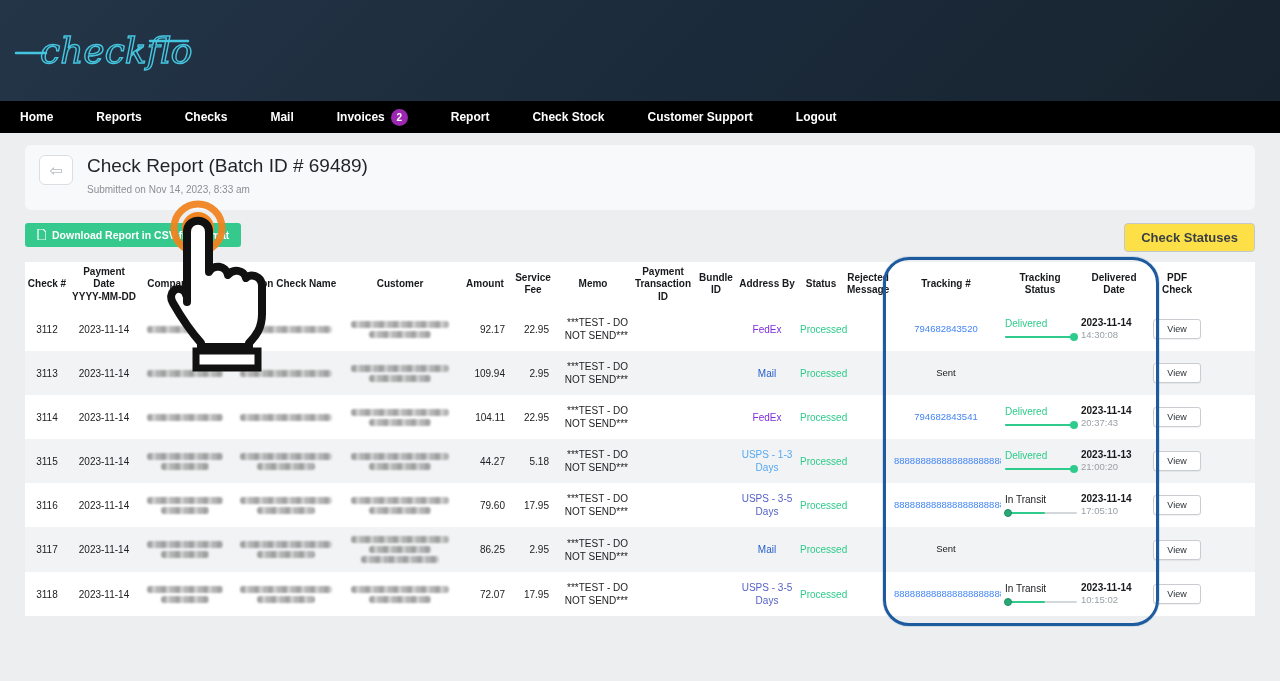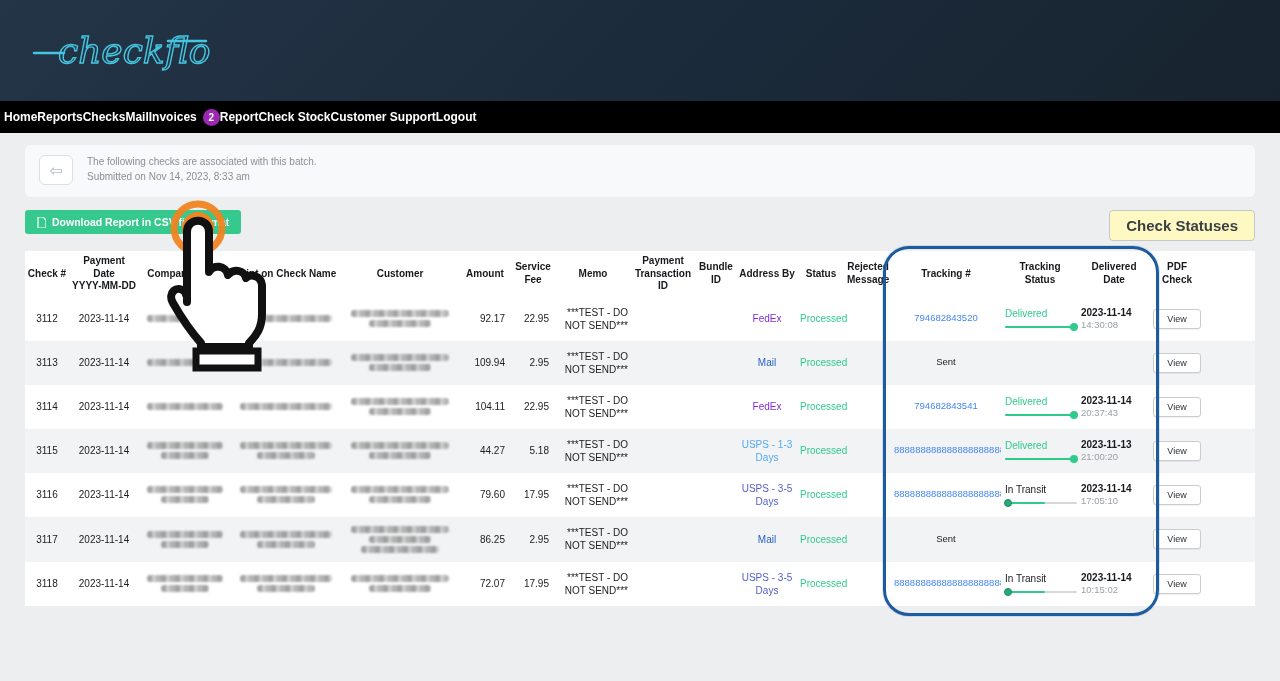--- a/index.html
+++ b/index.html
@@ -1,37 +1,37 @@
 <!DOCTYPE html>
 <html><head>
 <meta charset="utf-8">
 <style>
   * { margin:0; padding:0; box-sizing:border-box; }
   html,body { width:1280px; height:681px; }
   body { font-family:"Liberation Sans","DejaVu Sans",sans-serif; background:#eceef0; color:#202124; overflow:hidden; position:relative; }
 
   
-  .brand-bar { height:101px; background:linear-gradient(135deg,#243548 0%,#1b2a3a 55%,#17242f 100%); display:flex; align-items:center; padding-left:30px; }
+  .brand-bar { height:101px; background:linear-gradient(135deg,#243548 0%,#1b2a3a 55%,#17242f 100%); display:flex; align-items:center; padding-left:12px; }
   .logo-svg text { font-family:"DejaVu Serif",serif; font-style:italic; }
 
   
-  .nav-bar { height:32px; background:#000; display:flex; align-items:center; padding-left:4px; }
+  .nav-bar { height:32px; background:#000; display:flex; align-items:center; gap:43px; padding-left:20px; }
   .nav-item { color:#fff; font-size:12px; font-weight:bold; cursor:pointer; display:flex; align-items:center; gap:6px; white-space:nowrap; }
   .nav-badge { background:#9c27b0; color:#fff; width:17px; height:17px; border-radius:50%; font-size:10px; display:flex; align-items:center; justify-content:center; font-weight:bold; }
 
   
   .title-card { margin:12px 25px 0 25px; background:#f8f9fa; border-radius:6px; padding:10px 14px 12px 14px; display:flex; gap:14px; }
   .back-btn { width:34px; height:30px; background:#fff; border:1px solid #dcdfe2; border-radius:6px; color:#b6bcc2; font-size:16px; display:flex; align-items:center; justify-content:center; cursor:pointer; }
   .page-title { font-size:19px; font-weight:normal; color:#1f2429; margin-bottom:6px; }
   .page-sub { font-size:10px; color:#8a9097; line-height:1.45; }
 
   
   .actions-row { margin:13px 25px 0 25px; display:flex; justify-content:space-between; align-items:flex-start; }
   .dl-btn { background:#36c98e; color:#fff; border:none; border-radius:3px; font-size:10.5px; font-weight:bold; padding:6px 12px; display:flex; align-items:center; gap:6px; cursor:pointer; font-family:inherit; }
-  .statuses-btn { background:#fef9c3; color:#3a3f44; border:1px solid #c3c8cc; border-radius:4px; font-size:15px; font-weight:bold; padding:6px 16px; cursor:pointer; font-family:inherit; }
+  .statuses-btn { background:#fde047; color:#3a3f44; border:1px solid #c3c8cc; border-radius:4px; font-size:13px; font-weight:bold; padding:6px 16px; cursor:pointer; font-family:inherit; }
 
   
   .table-wrap { margin:10px 25px 0 25px; position:relative; background:#fff; }
   .grid-row { display:grid; grid-template-columns:44px 70px 92px 110px 118px 52px 44px 76px 64px 42px 60px 48px 46px 110px 78px 70px 56px; align-items:center; }
   .thead { min-height:40px; background:#fff; }
   .hcell { font-size:10px; font-weight:bold; text-align:center; white-space:pre-line; line-height:1.25; padding:4px 2px; color:#17191c; }
   .trow { min-height:44px; background:#fff; padding:6px 0; }
   .trow:nth-child(even) { background:#f1f3f4; }
   .cell { font-size:10px; text-align:center; padding:0 3px; line-height:1.3; }
   .cell.right { text-align:right; padding-right:6px; }
@@ -99,22 +99,22 @@
     <div class="nav-item">
       <span>Logout</span>
     </div>
   </div>
 
 <div class="title-card">
   <div class="back-btn">
     <span>⇦</span>
   </div>
   <div>
+    <div class="page-title">Check Report (Batch ID # 69489)</div>
     <div class="page-sub">
-      <div>The following checks are associated with this batch.</div>
       <div>Submitted on Nov 14, 2023, 8:33 am</div>
     </div>
   </div>
 </div>
 
 <div class="actions-row">
   <button class="dl-btn">
     <svg width="9" height="11" viewBox="0 0 9 11">
         <path d="M1 0 H6 L9 3 V11 H1 Z" fill="none" stroke="#fff" stroke-width="1.2"></path>
       </svg>

